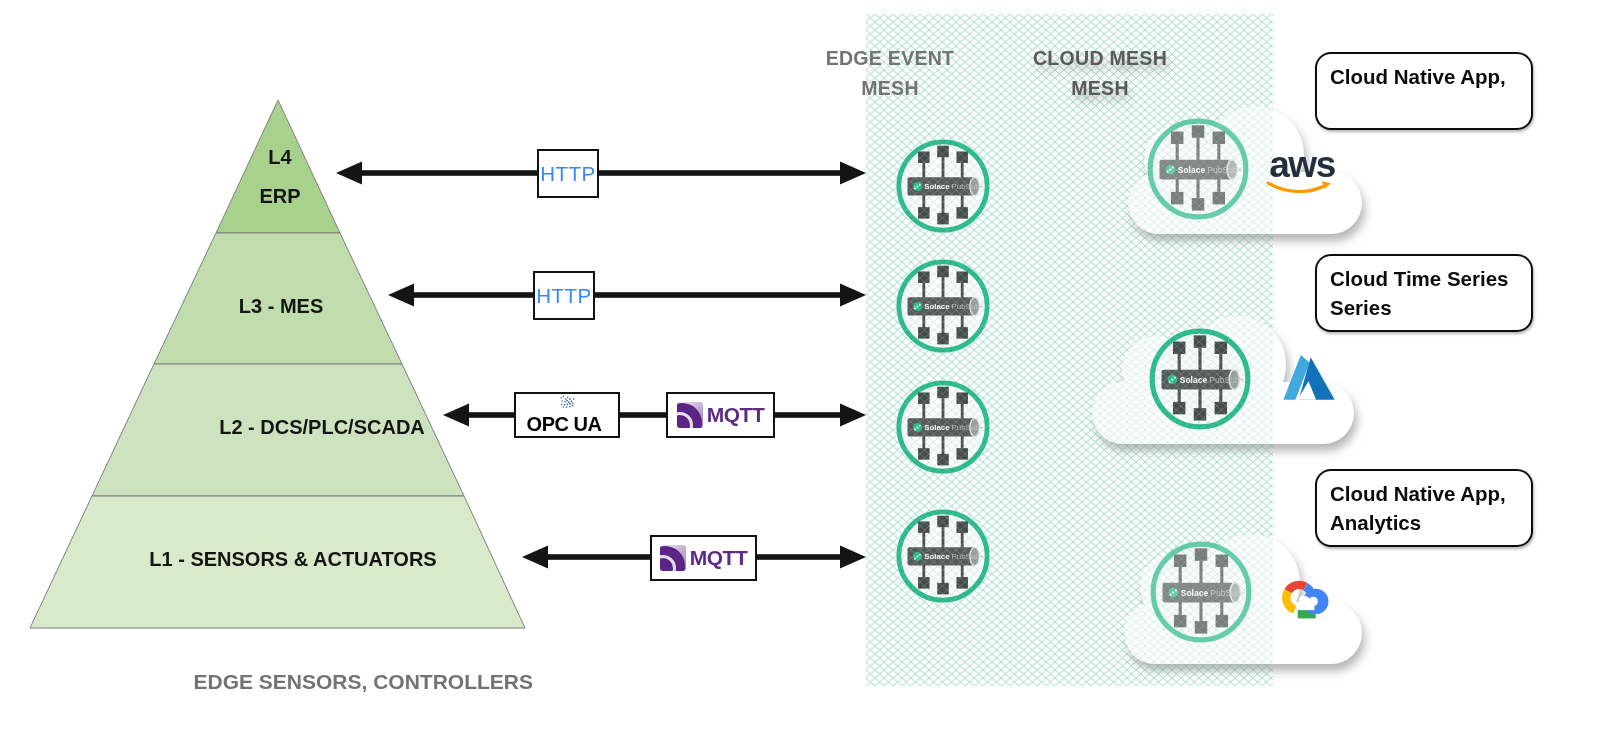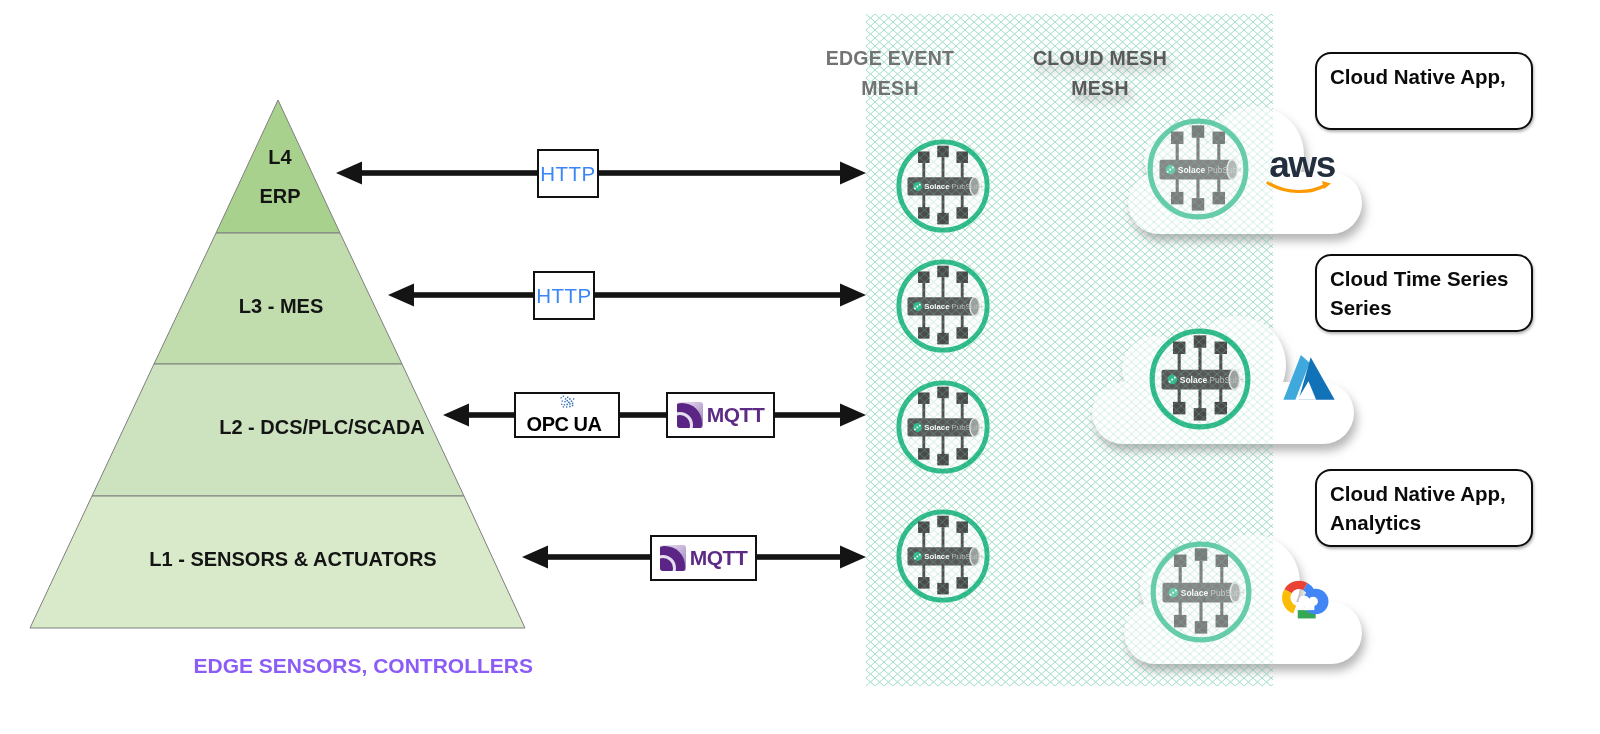--- a/index.html
+++ b/index.html
@@ -46,22 +46,22 @@
 
   
   .plabel{position:absolute;z-index:5;left:1315px;width:218px;height:78px;background:#fff;
           border:2.5px solid #0d0d0d;border-radius:16px;box-sizing:border-box;
           padding:8px 0 0 13px;font-size:20.5px;font-weight:700;line-height:29px;color:#0b0b0b;
           box-shadow:1px 2px 3px rgba(0,0,0,.3);}
 
   
   .ptxt{position:absolute;z-index:5;transform:translate(-50%,-50%);font-size:20px;font-weight:600;
         color:#141414;white-space:nowrap;}
-  .caption{position:absolute;z-index:5;right:1067px;top:650px;text-align:right;font-size:21px;
-           font-weight:700;line-height:31px;color:#8b5cf6;white-space:nowrap;}
+  .caption{position:absolute;z-index:5;right:1067px;top:666px;text-align:right;font-size:21px;
+           font-weight:700;line-height:31px;color:#737373;white-space:nowrap;}
 
   
   .aws-logo{position:absolute;z-index:5;left:1266px;top:150px;width:72px;text-align:center;}
   .aws-word{font-size:37px;font-weight:700;color:#232f3e;letter-spacing:-1.5px;line-height:30px;}
   .azure-logo{position:absolute;z-index:5;left:1281px;top:354px;}
   .gcp-logo{position:absolute;z-index:5;left:1276px;top:570px;}
 </style>
 </head>
 <body>
 

